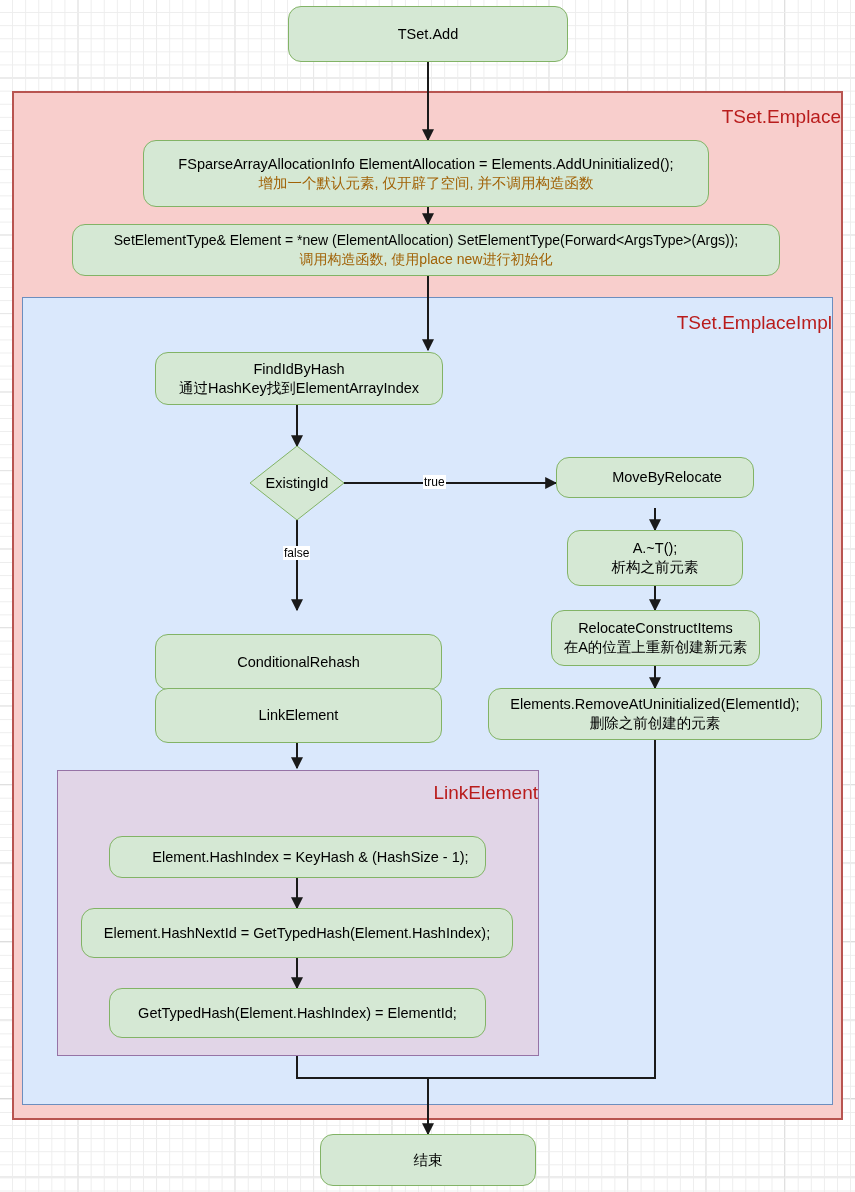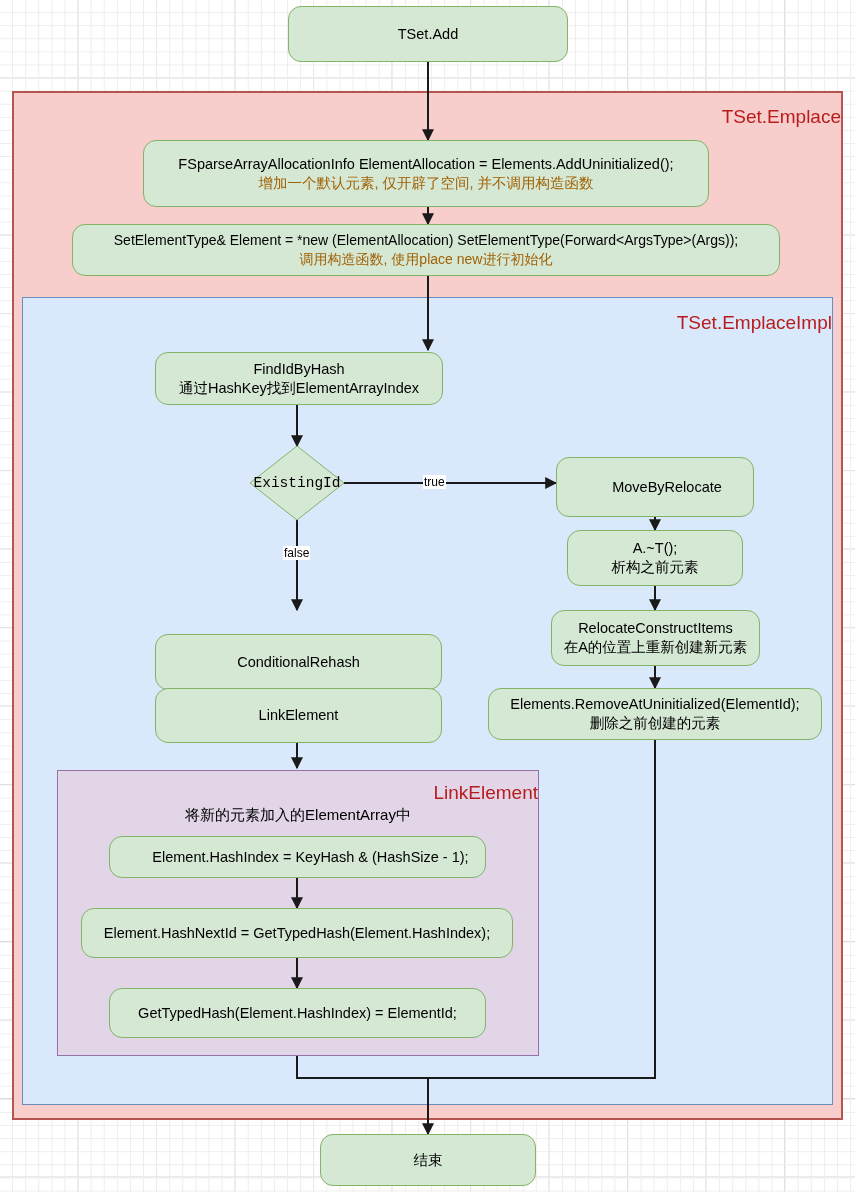--- a/index.html
+++ b/index.html
@@ -87,21 +87,20 @@
     color: #000000;
     font-size: 14.5px;
     line-height: 19px;
     white-space: nowrap;
   }
   .node .line2-red { color: #a16207; }
 
   
   .diamond-wrap {
     position: absolute;
-    font-family: Liberation Mono, monospace;
   }
   .diamond-label {
     position: absolute;
     width: 100%;
     text-align: center;
     font-size: 14.5px;
     line-height: 18px;
     color: #000000;
     white-space: nowrap;
     pointer-events: none;
@@ -126,21 +125,20 @@
   <div class="frame frame-pink" style="left:12px; top:91px; width:831px; height:1029px;">
     <div class="frame-title" style="top:12px;">TSet.Emplace</div>
   </div>
 
   <div class="frame frame-blue" style="left:22px; top:297px; width:811px; height:808px;">
     <div class="frame-title" style="top:13px;">TSet.EmplaceImpl</div>
   </div>
 
   <div class="frame frame-purple" style="left:57px; top:770px; width:482px; height:286px;">
     <div class="frame-title" style="top:10px;">LinkElement</div>
-    <div class="frame-subtitle" style="top:34px;">将新的元素加入的ElementArray中</div>
   </div>
 
   <svg id="svg-layer" xmlns="http://www.w3.org/2000/svg">
     <defs>
       <marker id="arrow" viewBox="0 0 10 10" refX="9" refY="5" markerWidth="6" markerHeight="6" orient="auto-start-reverse">
         <path d="M 0 0 L 10 5 L 0 10 z" fill="#1a1a1a"></path>
       </marker>
     </defs>
     <g stroke="#1a1a1a" stroke-width="2" fill="none" marker-end="url(#arrow)">
 
@@ -201,21 +199,21 @@
     <span>通过HashKey找到ElementArrayIndex</span>
   </div>
 
   <div class="diamond-wrap" style="left:250px; top:446px; width:94px; height:74px;">
     <div class="diamond-label" style="top:28px;">ExistingId</div>
   </div>
 
   <div class="edge-label" style="left:423px; top:475px;">true</div>
   <div class="edge-label" style="left:283px; top:546px;">false</div>
 
-  <div class="node" style="left:556px; top:457px; width:198px; height:60px;padding-left:24px;">
+  <div class="node" style="left:556px; top:457px; width:198px; height:41px;padding-left:24px;">
     <span>MoveByRelocate</span>
   </div>
 
   <div class="node" style="left:567px; top:530px; width:176px; height:56px;">
     <span>A.~T();</span>
     <span>析构之前元素</span>
   </div>
 
   <div class="node" style="left:551px; top:610px; width:209px; height:56px;">
     <span>RelocateConstructItems</span>

